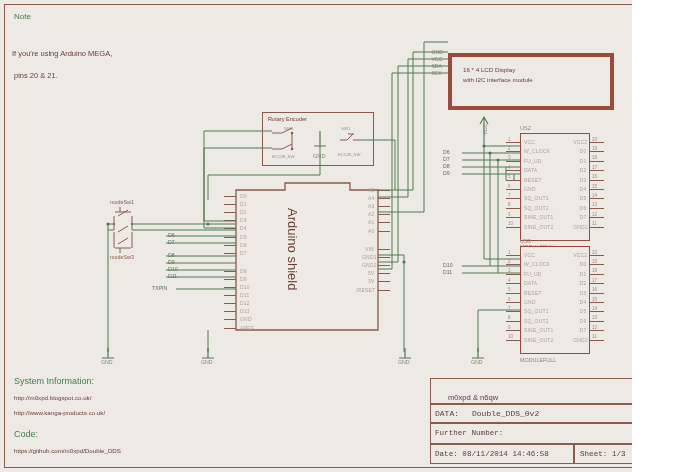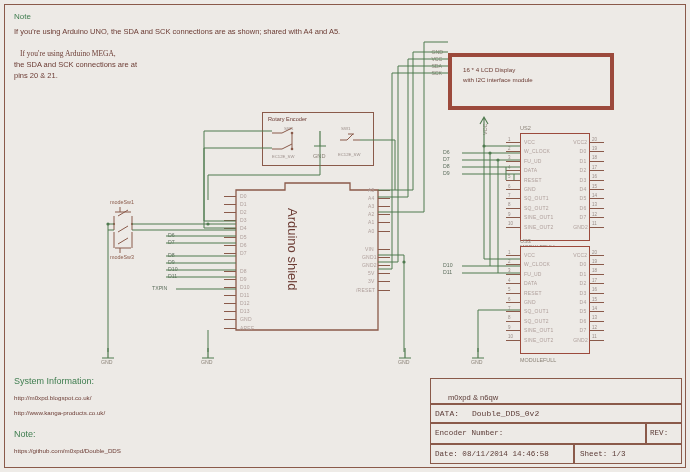--- a/index.html
+++ b/index.html
@@ -1,18 +1,18 @@
 <!DOCTYPE html>
 <html><head>
 <meta charset="utf-8">
 <style>
   html,body{margin:0;padding:0;background:#fff;}
   body{font-family:"Liberation Sans",sans-serif;}
   #root{
-    position:relative;width:690px;height:472px;
+    position:relative;width:632px;height:472px;
     background:#eeebe7;
     box-sizing:border-box;
     overflow:hidden;
   }
   
   #frame{
     position:absolute;left:4px;top:4px;width:682px;height:464px;
     border:1px solid #8a5a4a;
     box-sizing:border-box;
     background:#edeae6;
@@ -34,41 +34,39 @@
   .tbtext{position:absolute;color:#5b3b36;white-space:pre;}
   .mono{font-family:"Liberation Mono",monospace;}
 </style>
 </head>
 <body>
 
 <div id="root">
   <div id="frame"></div>
 
   <div class="txt note-title green" style="left:14px;top:12px;">Note</div>
-  <div class="txt note-body maroon" style="left:14px;top:26px;">If you're using Arduino UNO, the SDA and SCK connections are as shown; shared with A4 and A5.</div>
-  <div class="txt note-body maroon" style="left:20px;top:48px;font-family:Liberation Serif, serif;">If you're using Arduino MEGA,</div>
-  <div class="txt note-body maroon" style="left:14px;top:59px;">the SDA and SCK connections are at</div>
+  <div class="txt note-body maroon" style="left:12px;top:48px;">If you're using Arduino MEGA,</div>
   <div class="txt note-body maroon" style="left:14px;top:70px;">pins 20 &amp; 21.</div>
 
   <div class="txt sect-head green" style="left:14px;top:376px;">System Information:</div>
   <div class="txt url maroon" style="left:14px;top:394px;">http://m0xpd.blogspot.co.uk/</div>
   <div class="txt url maroon" style="left:14px;top:409px;">http://www.kanga-products.co.uk/</div>
-  <div class="txt sect-head green" style="left:14px;top:429px;">Note:</div>
+  <div class="txt sect-head green" style="left:14px;top:429px;">Code:</div>
   <div class="txt url maroon" style="left:14px;top:447px;">https://github.com/m0xpd/Double_DDS</div>
 
   <div class="tb" style="left:430px;top:378px;width:252px;height:86px;"></div>
   <div class="tb" style="left:430px;top:378px;width:252px;height:26px;border-bottom:1px solid #8a5a4a;"></div>
   <div class="tbtext" style="left:448px;top:393px;font-size:7.6px;">m0xpd &amp; n6qw</div>
 
   <div class="tb" style="left:430px;top:404px;width:252px;height:19px;"></div>
   <div class="tbtext mono" style="left:435px;top:409px;font-size:8px;">DATA:</div>
   <div class="tbtext mono" style="left:472px;top:409px;font-size:8px;">Double_DDS_0v2</div>
 
   <div class="tb" style="left:430px;top:423px;width:216px;height:21px;"></div>
-  <div class="tbtext mono" style="left:435px;top:429px;font-size:7.6px;">Encoder Number:</div>
+  <div class="tbtext mono" style="left:435px;top:429px;font-size:7.6px;">Further Number:</div>
   <div class="tb" style="left:646px;top:423px;width:36px;height:21px;"></div>
   <div class="tbtext mono" style="left:650px;top:429px;font-size:7.6px;">REV:</div>
 
   <div class="tb" style="left:430px;top:444px;width:144px;height:20px;"></div>
   <div class="tbtext mono" style="left:435px;top:450px;font-size:7.6px;">Date: 08/11/2014 14:46:58</div>
   <div class="tb" style="left:574px;top:444px;width:108px;height:20px;"></div>
   <div class="tbtext mono" style="left:580px;top:450px;font-size:7.6px;">Sheet: 1/3</div>
 
   <div>
     <svg width="690" height="472" style="position:absolute;left:0;top:0;pointer-events:none;">

